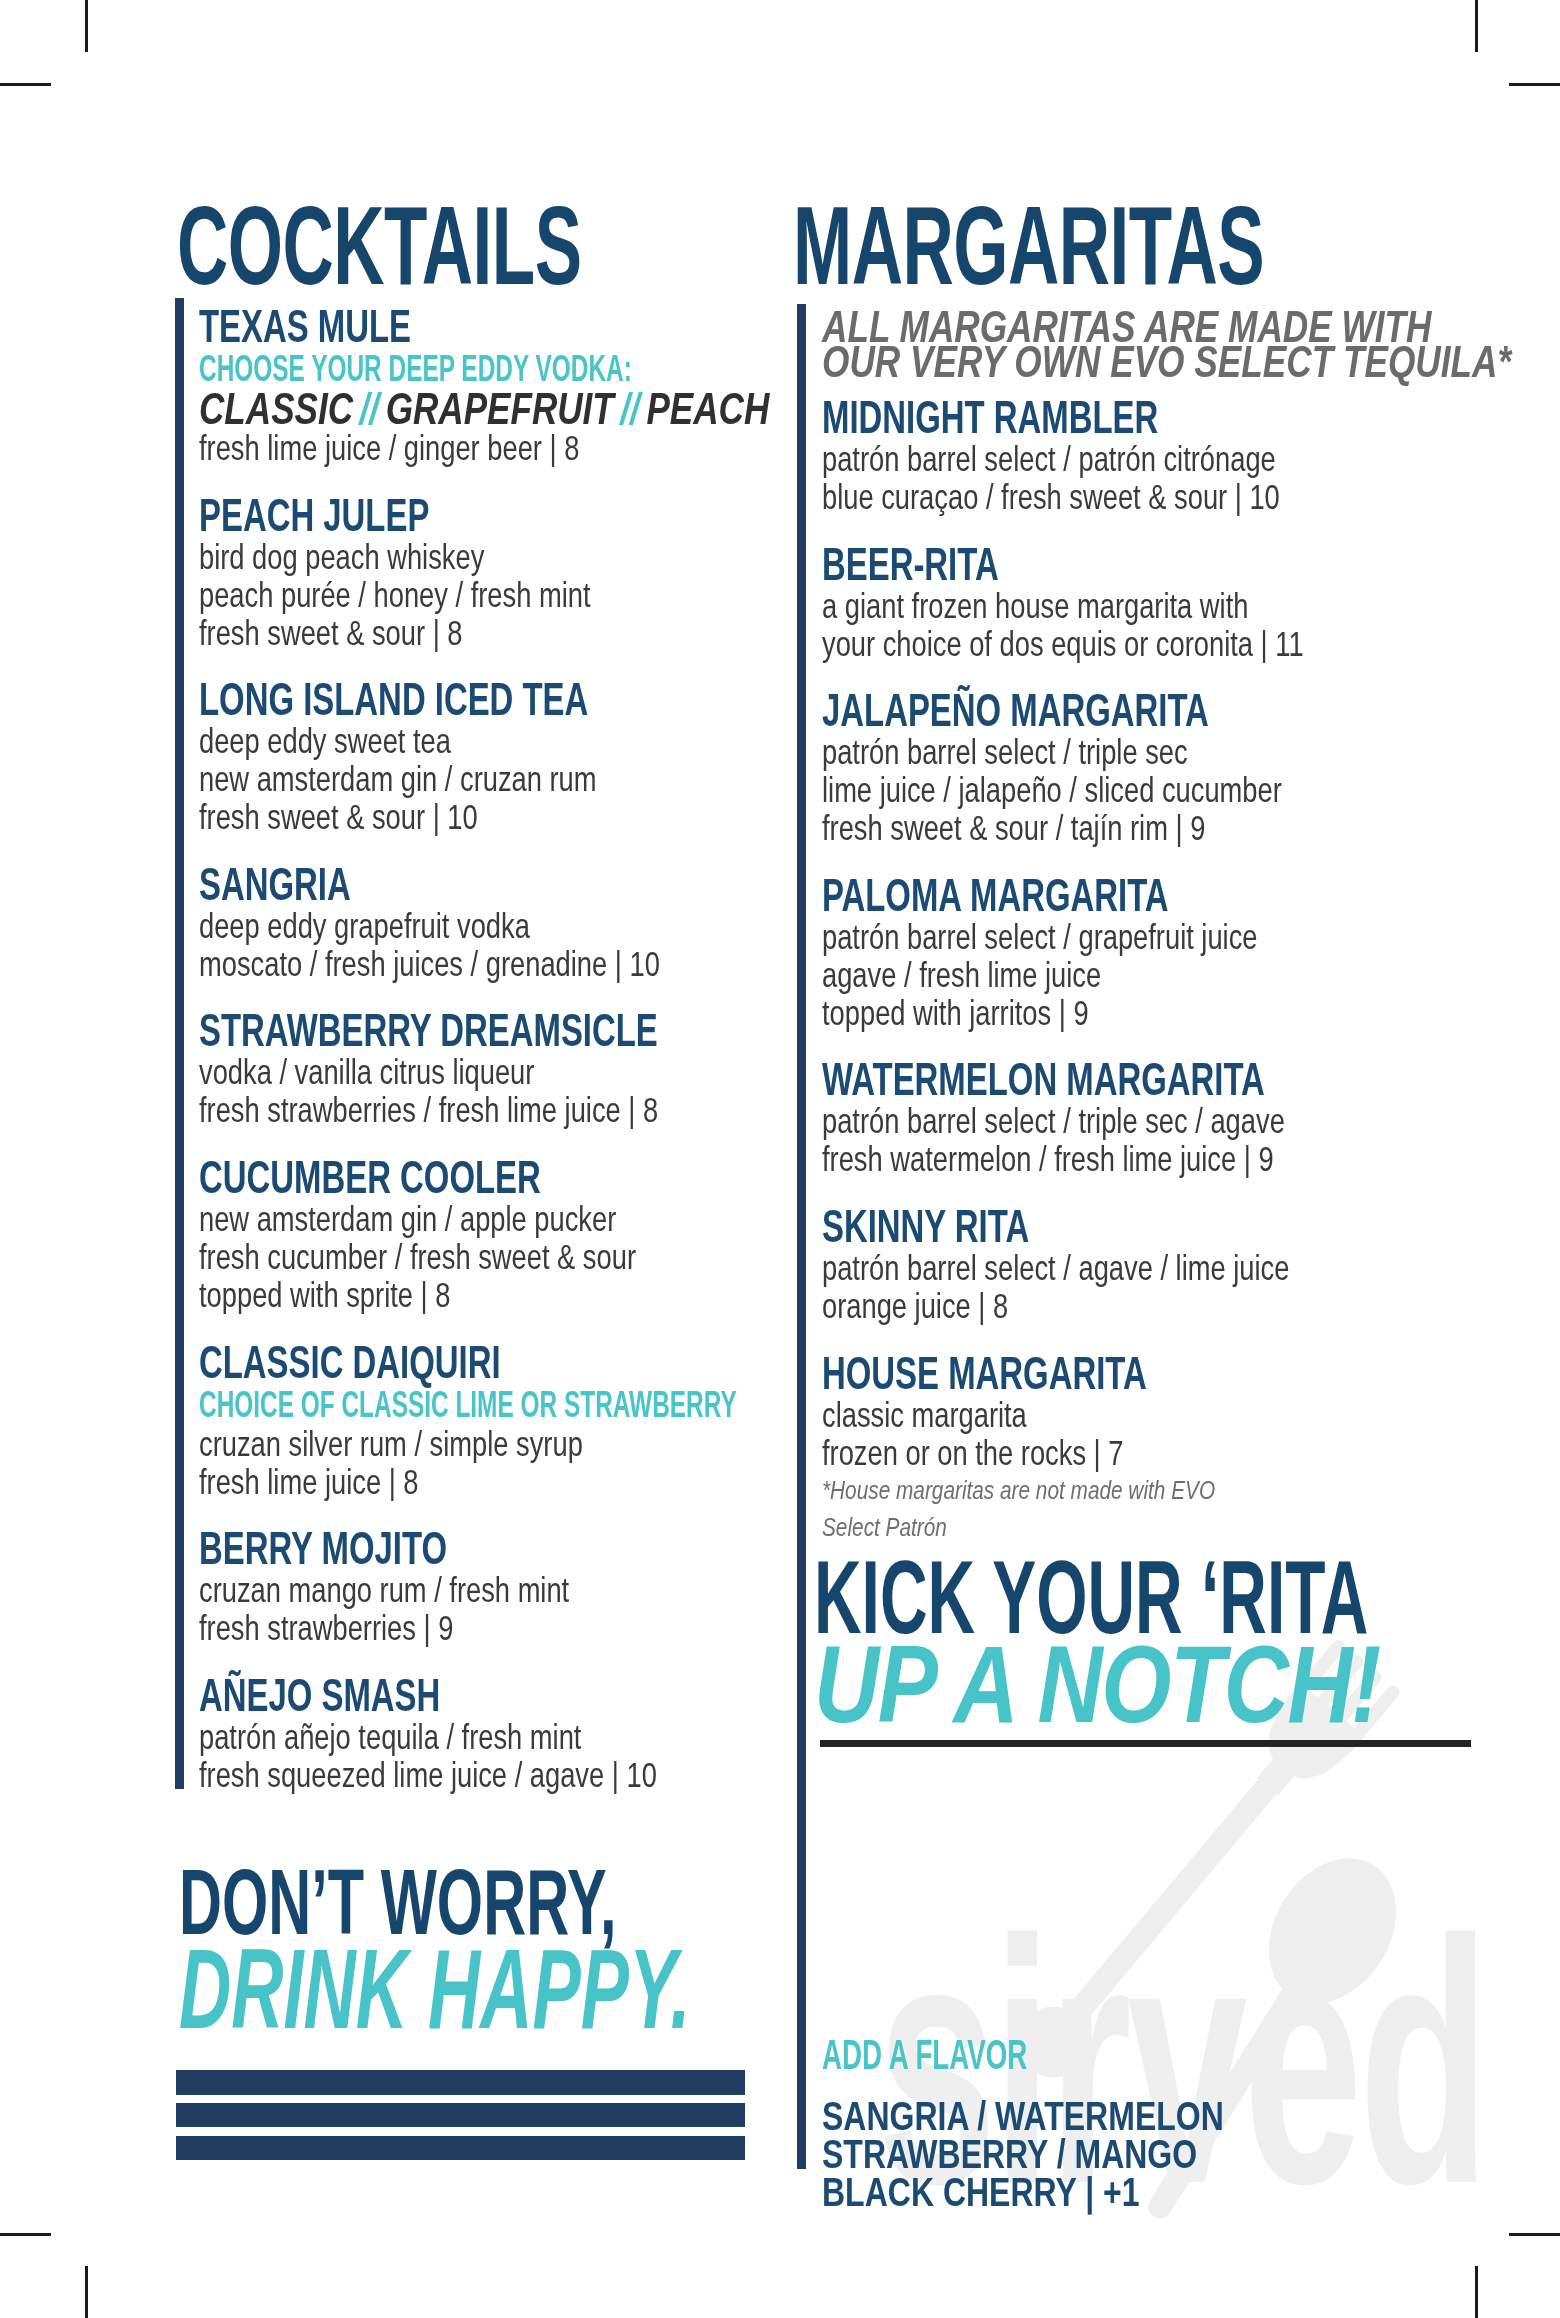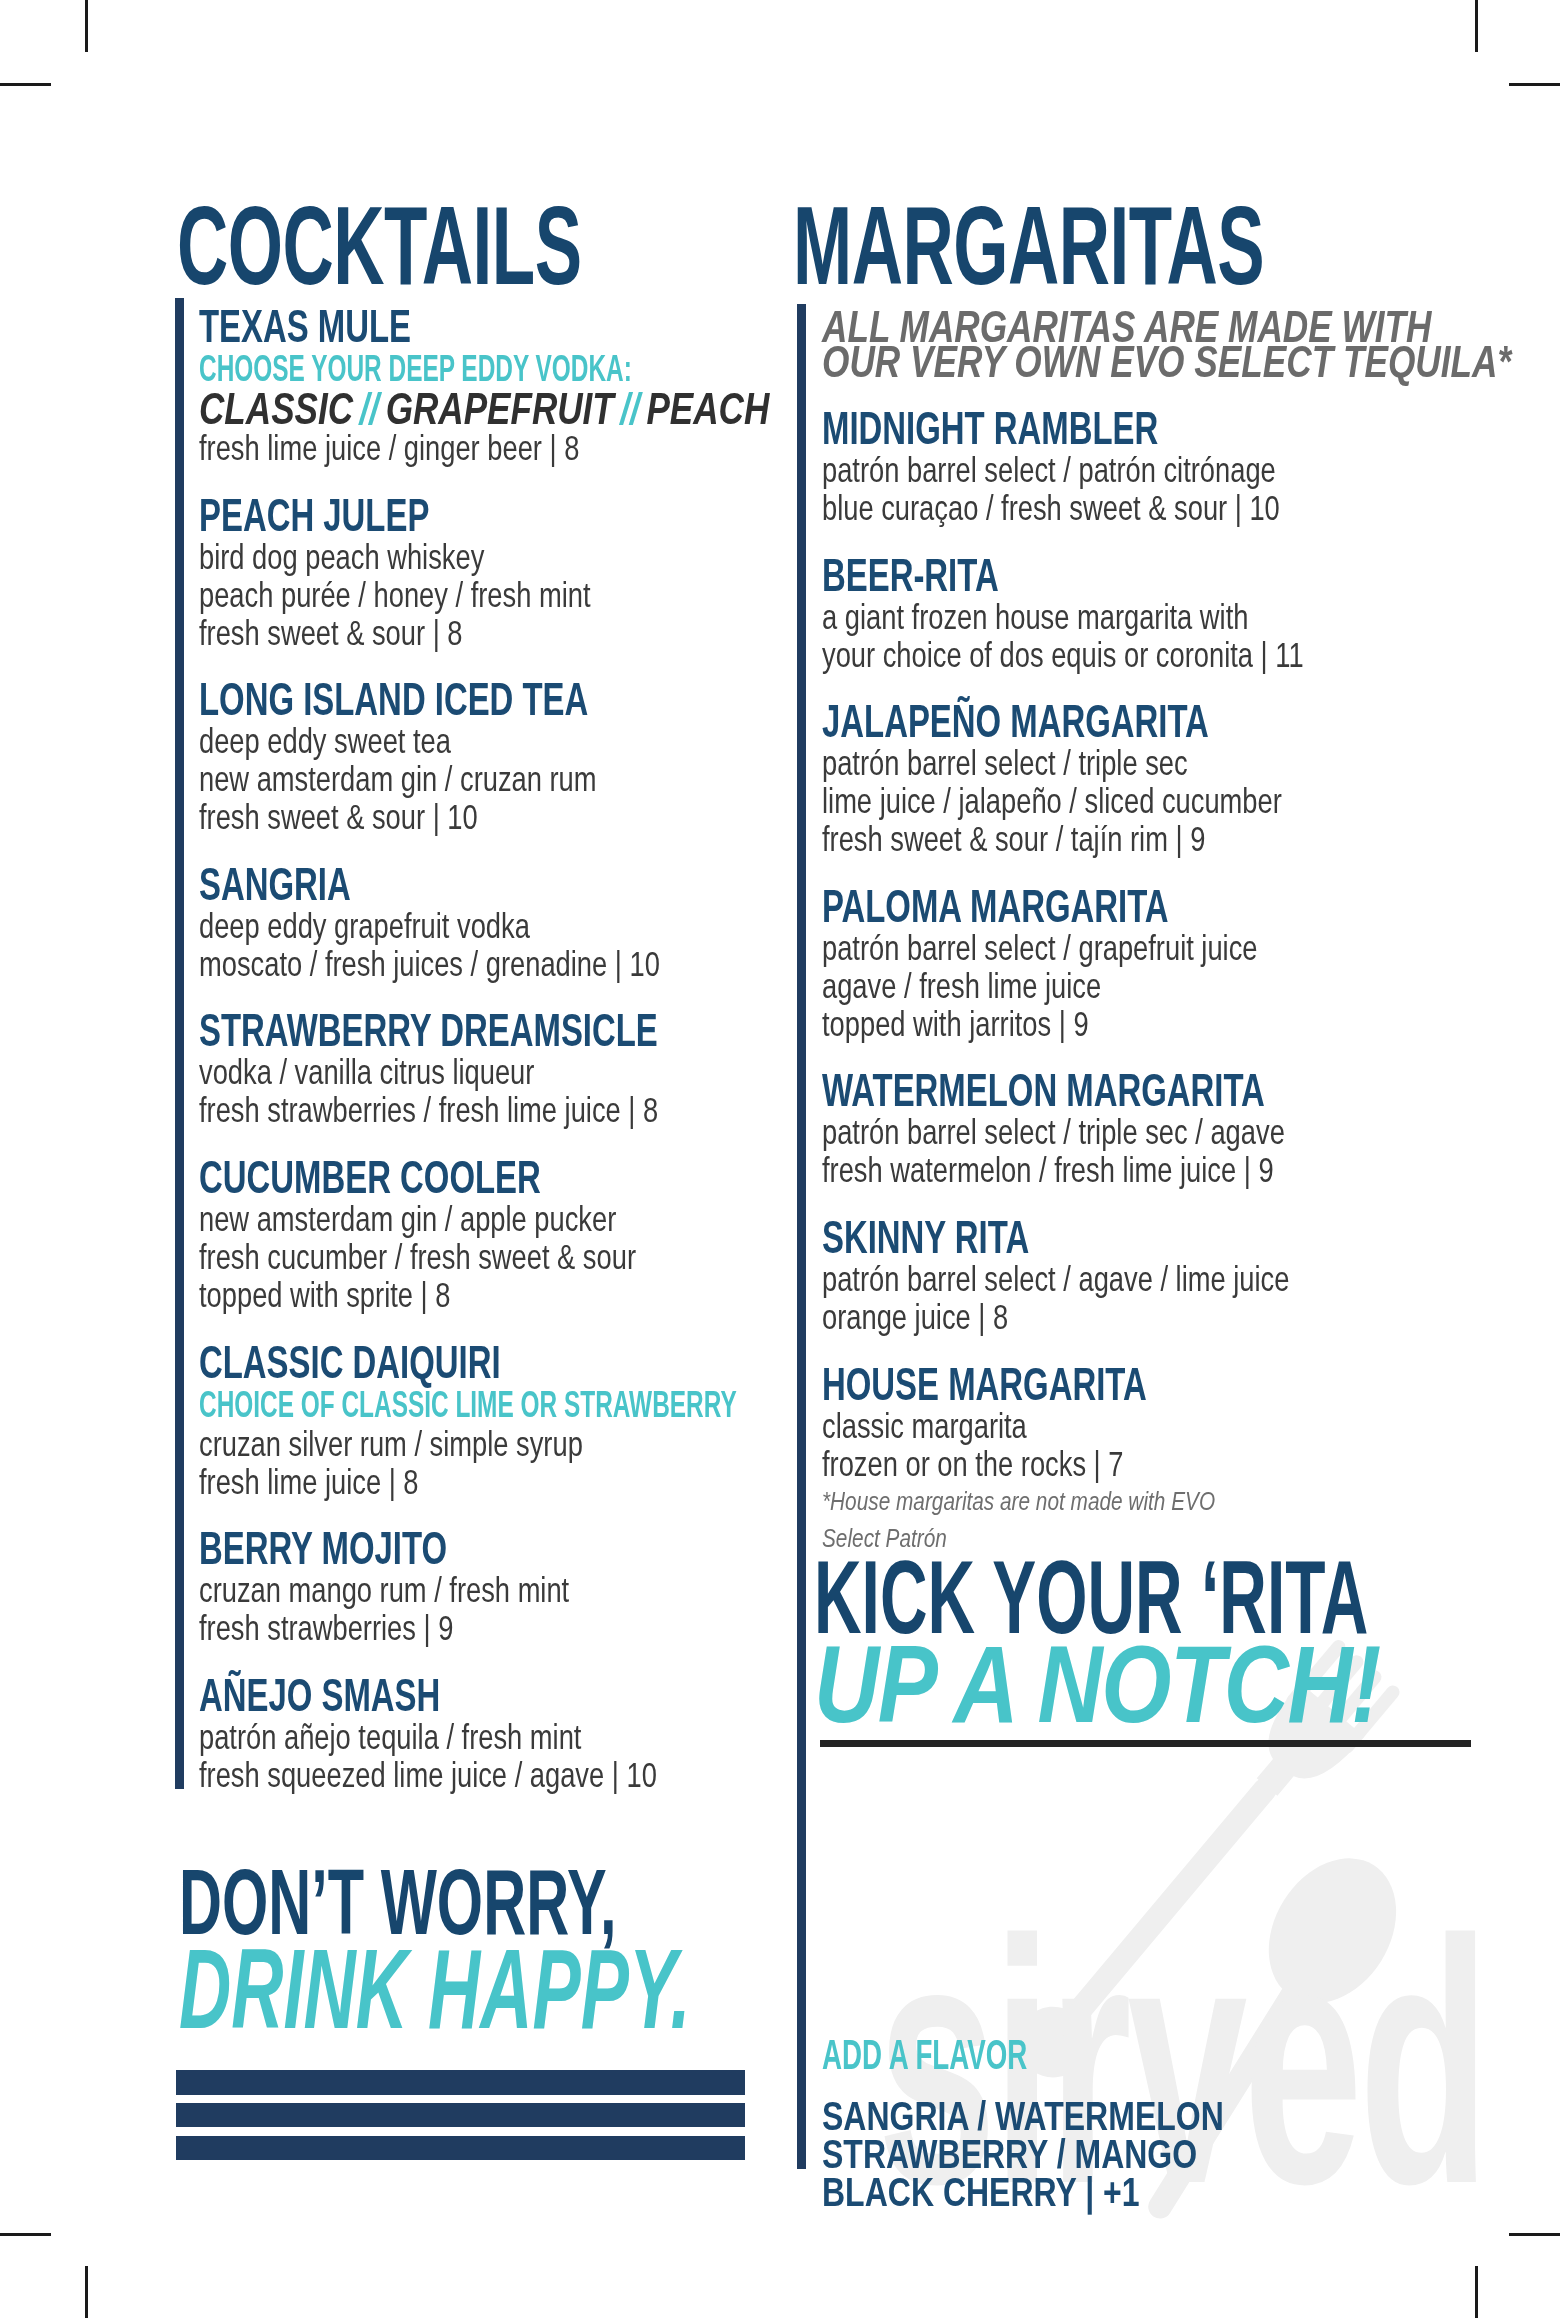--- a/index.html
+++ b/index.html
@@ -25,21 +25,21 @@
   #right-title { left:793px; top:191px; }
   .cxT { display:inline-block; transform:scaleX(0.64); transform-origin:0 100%; white-space:nowrap; letter-spacing:-0.8px; }
   .vbar { position:absolute; width:9.3px; background:#203c60; }
   #left-bar  { left:175px; top:298px; height:1491px; }
   #right-bar { left:797px; top:304px; height:1865px; }
 
   #left-col  { position:absolute; left:199px; top:297px;  width:590px; padding-top:5px; }
   #right-col { position:absolute; left:822px; top:304px;  width:675px; padding-top:5px; }
 
   .intro-line { font-size:44px; line-height:35px; font-style:italic; font-weight:bold; color:#6b6b6b; }
-  #right-items-list { margin-top:25px; }
+  #right-items-list { margin-top:14px; }
 
   .item + .item { margin-top:23.6px; }
   .item-name { font-size:47px; line-height:47px; font-weight:bold; color:#1b4b73; }
   .cxh { display:inline-block; transform:scaleX(0.70); transform-origin:0 100%; white-space:nowrap; }
   .sub-teal { font-size:37px; line-height:40px; font-weight:bold; color:#49c4c9; }
   .cxs { display:inline-block; transform:scaleX(0.66); transform-origin:0 100%; white-space:nowrap; }
   .options-line { font-size:45px; line-height:40px; font-weight:bold; font-style:italic; color:#303030; }
   .options-line .sep { color:#49c4c9; margin:0 8.4px; }
   .body-line { font-size:35px; line-height:38px; color:#3a3a3a; }
   .cx  { display:inline-block; transform:scaleX(0.78); transform-origin:0 100%; white-space:nowrap; }

